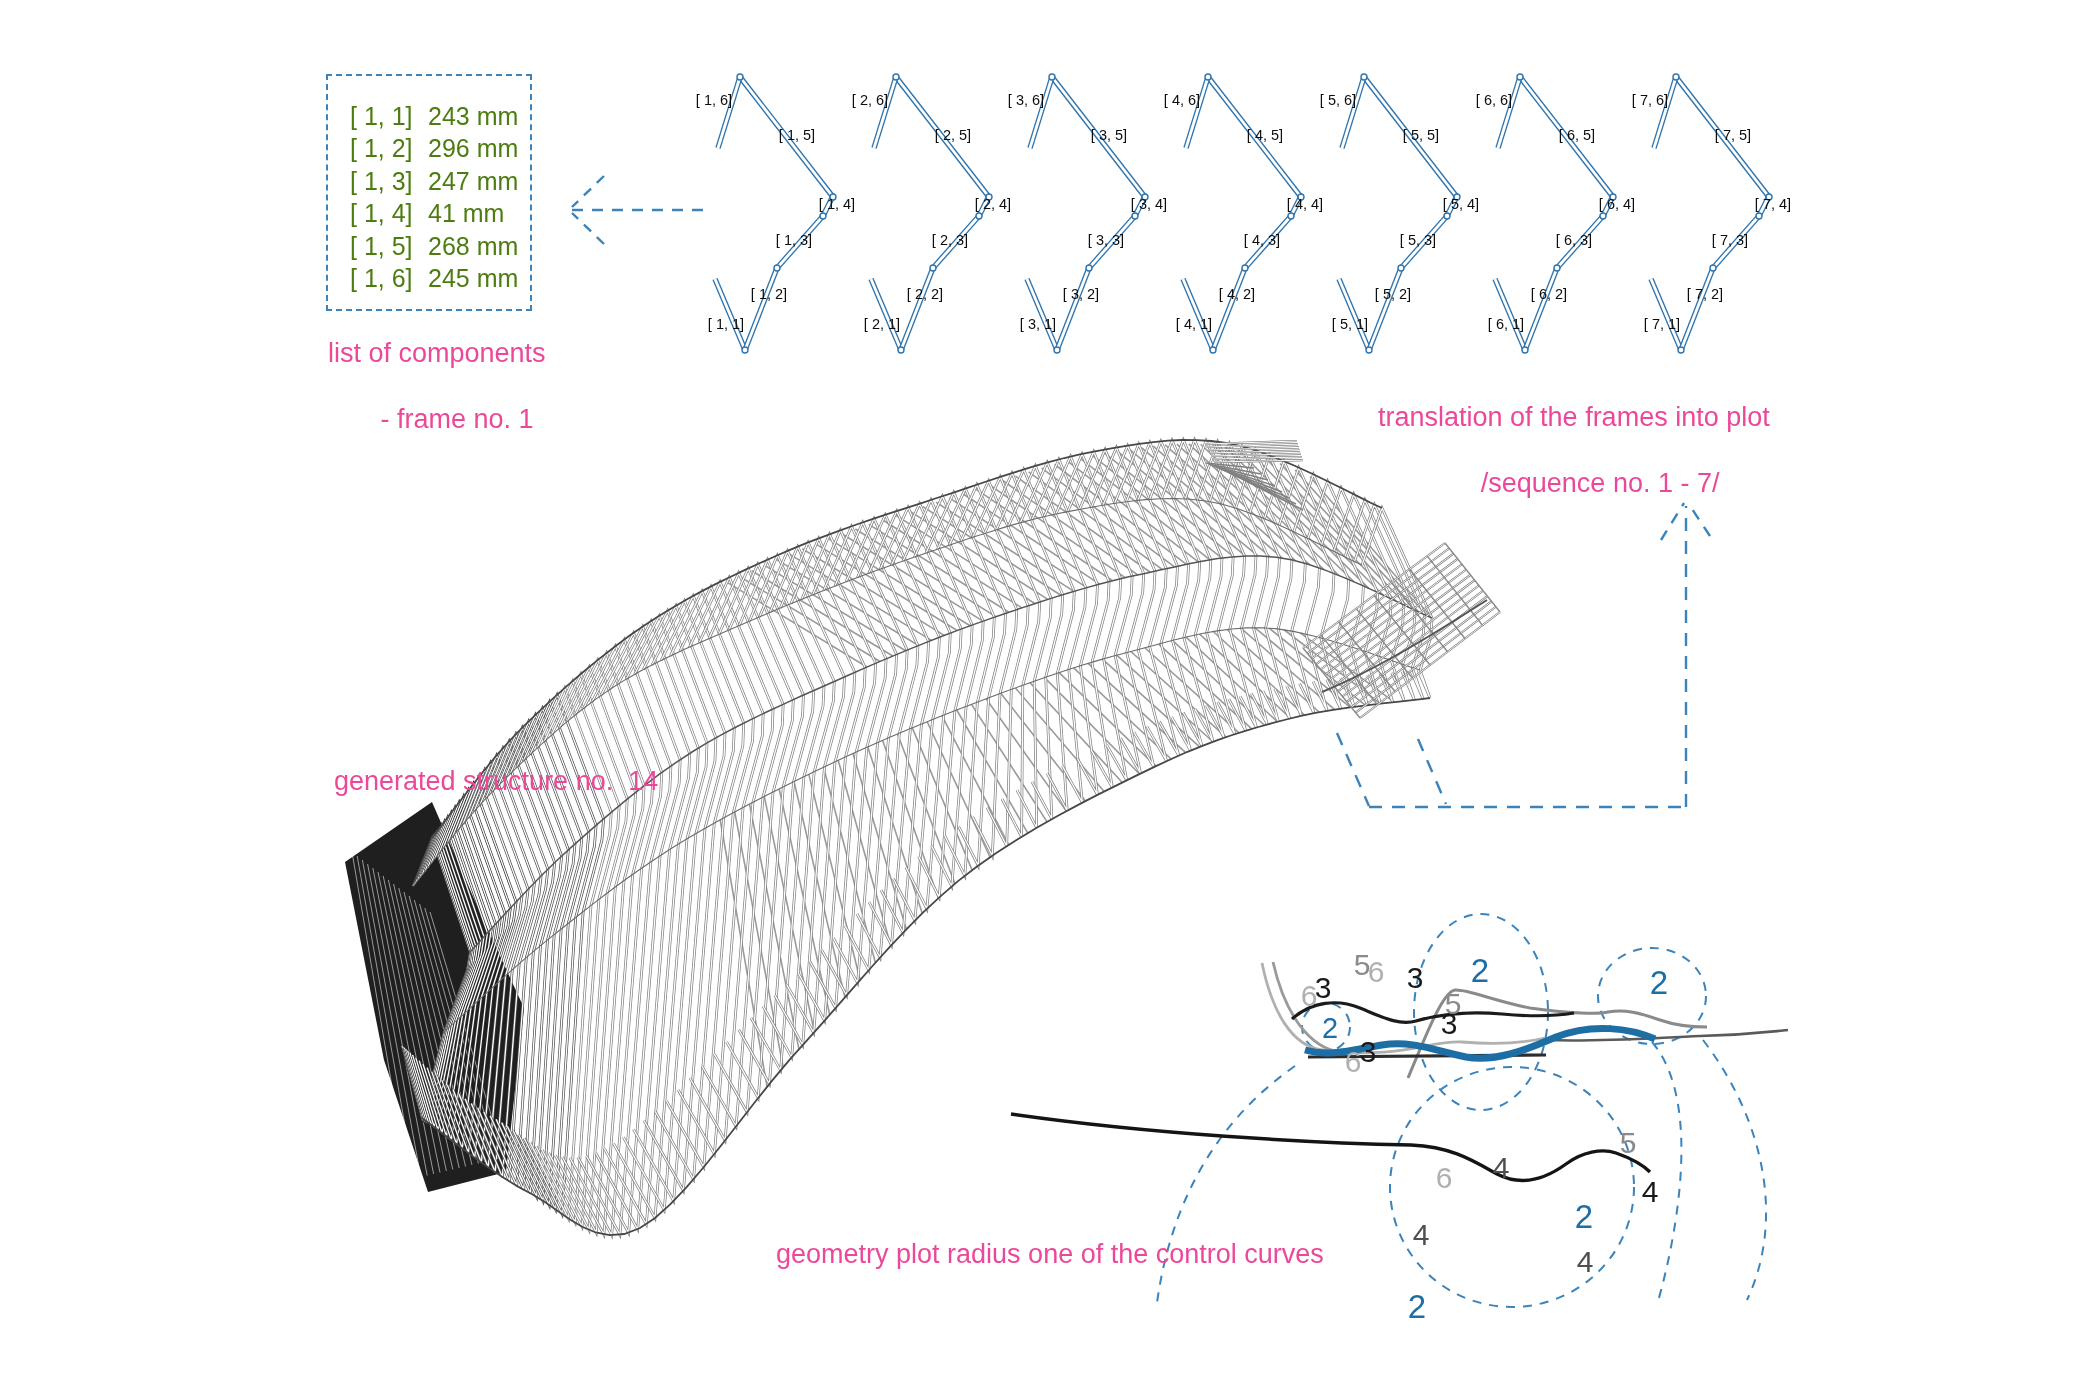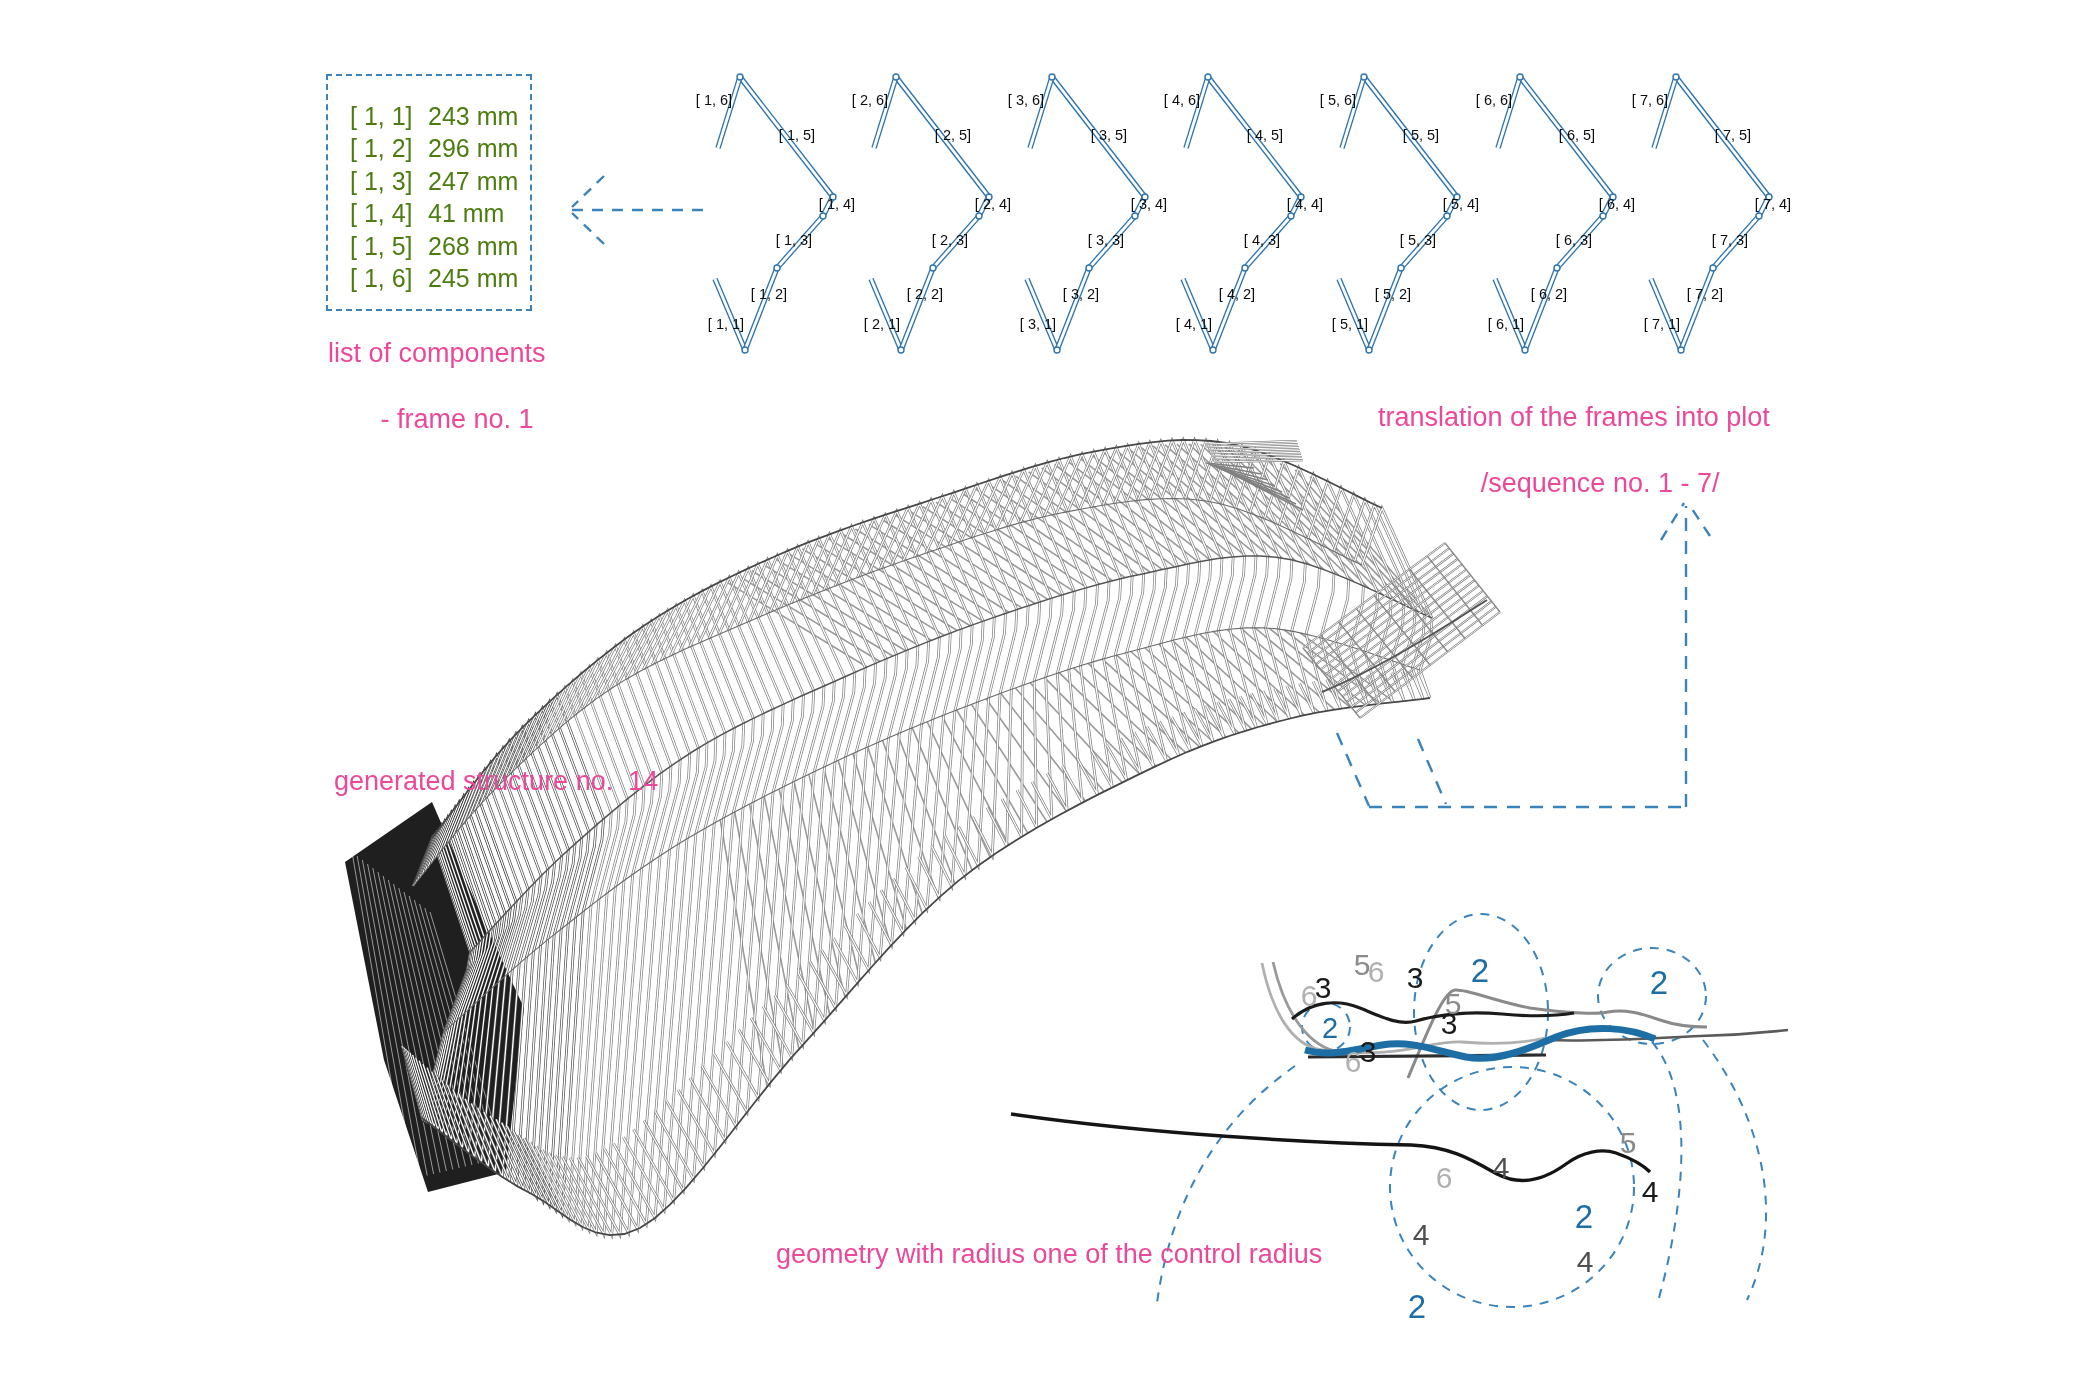--- a/index.html
+++ b/index.html
@@ -653,14 +653,14 @@
     </div>
 
   <div class="caption" style="left:328px;top:337px;"><span>list of components</span><br>
        <span>- frame no. 1</span></div>
 
   <div class="caption" style="left:334px;top:765px;">generated structure no.  14</div>
 
   <div class="caption" style="left:1378px;top:401px;text-align:center;"><span>translation of the frames into plot</span><br>
        <span>/sequence no. 1 - 7/</span></div>
 
-  <div class="caption" style="left:776px;top:1238px;">geometry with radius one of the control radius</div>
+  <div class="caption" style="left:776px;top:1238px;">geometry plot radius one of the control curves</div>
 </div>
 
 </body></html>

